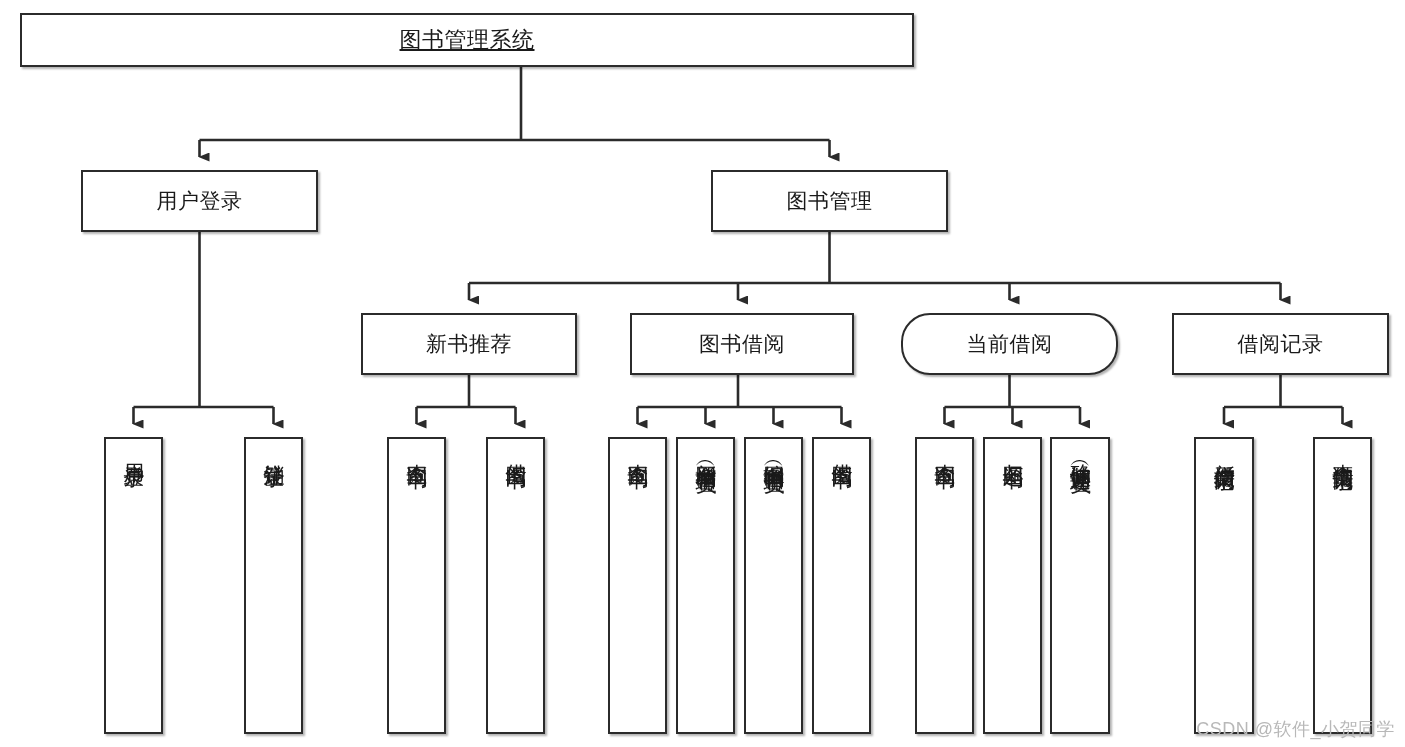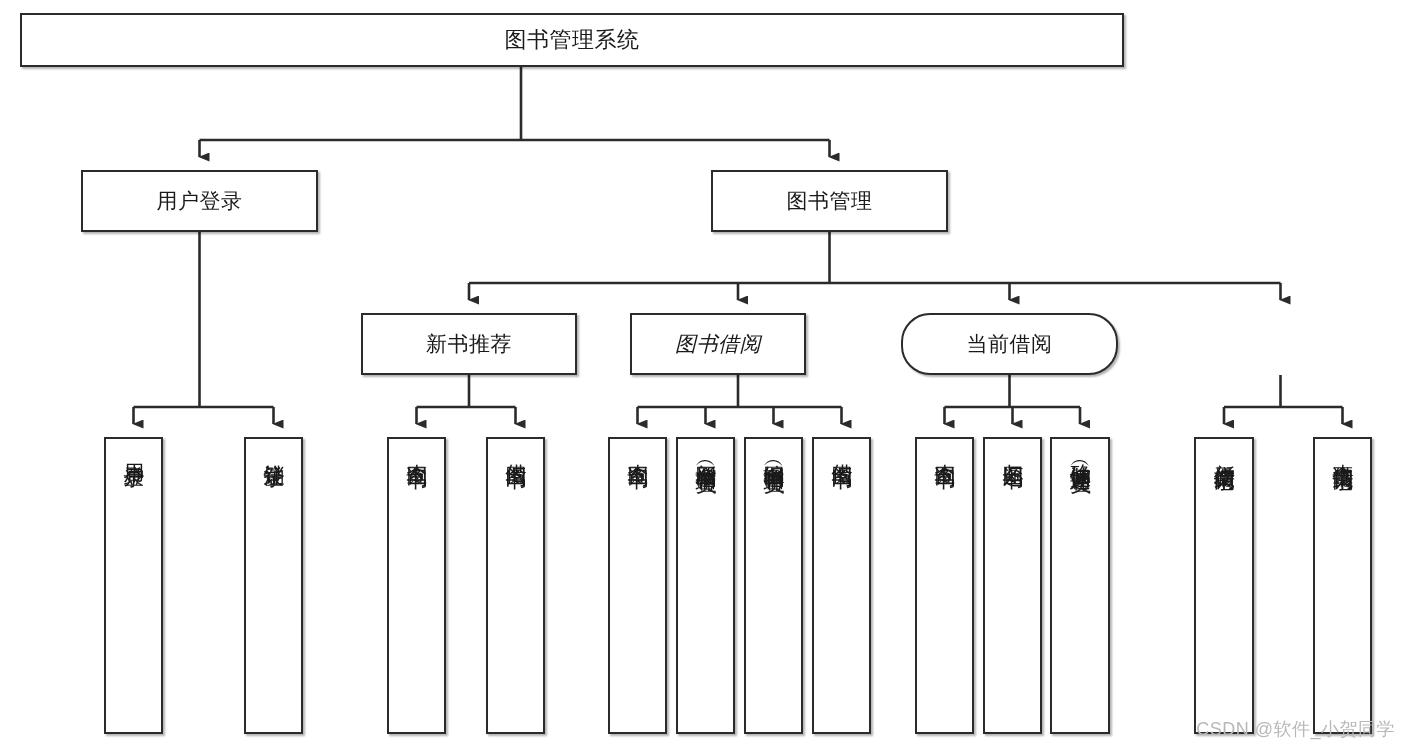--- a/index.html
+++ b/index.html
@@ -108,39 +108,42 @@
         <path d="M944.5,407 L944.5,424" marker-end="url(#arrowhead)"></path>
         <path d="M1012.5,407 L1012.5,424" marker-end="url(#arrowhead)"></path>
         <path d="M1080,407 L1080,424" marker-end="url(#arrowhead)"></path>
         <path d="M1280.5,375 L1280.5,407"></path>
         <path d="M1224,407 L1342.5,407"></path>
         <path d="M1224,407 L1224,424" marker-end="url(#arrowhead)"></path>
         <path d="M1342.5,407 L1342.5,424" marker-end="url(#arrowhead)"></path>
       </g>
   </svg>
 
-  <div class="node root" style="left: 20px; top: 13px; width: 1104px; height: 54px;">
+  <div class="node root" style="left: 20px; top: 13px; width: 894px; height: 54px; text-decoration: underline;">
     <span class="label">图书管理系统</span>
   </div>
 
   <div class="node level2" style="left: 81px; top: 170px; width: 237px; height: 62px;">
     <span class="label">用户登录</span>
   </div>
   <div class="node level3" style="left: 361px; top: 313px; width: 216px; height: 62px;">
     <span class="label">新书推荐</span>
   </div>
 
   <div class="node level2" style="left: 711px; top: 170px; width: 237px; height: 62px;">
     <span class="label">图书管理</span>
   </div>
-  <div class="node level3" style="left: 630px; top: 313px; width: 176px; height: 62px; font-style: italic;">
+  <div class="node level3" style="left: 630px; top: 313px; width: 224px; height: 62px;">
     <span class="label">图书借阅</span>
   </div>
   <div class="node level3" style="left: 901px; top: 313px; width: 217px; height: 62px; border-radius: 29px;">
     <span class="label">当前借阅</span>
+  </div>
+  <div class="node level3" style="left: 1172px; top: 313px; width: 217px; height: 62px;">
+    <span class="label">借阅记录</span>
   </div>
 
   <div class="node leaf" style="left: 104px; top: 437px; width: 59px; height: 297px;">
     <span class="label">用户登录</span>
   </div>
   <div class="node leaf" style="left: 244px; top: 437px; width: 59px; height: 297px;">
     <span class="label">注销登录</span>
   </div>
   <div class="node leaf" style="left: 387px; top: 437px; width: 59px; height: 297px;">
     <span class="label">查询图书</span>

